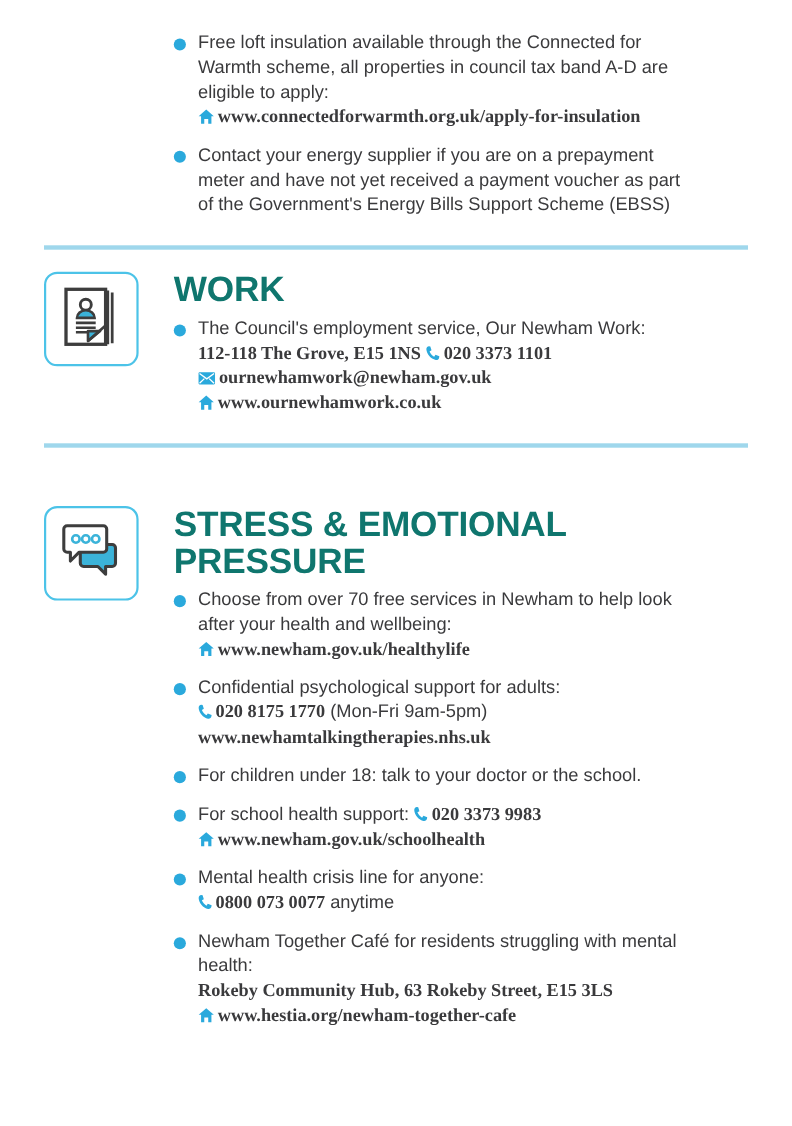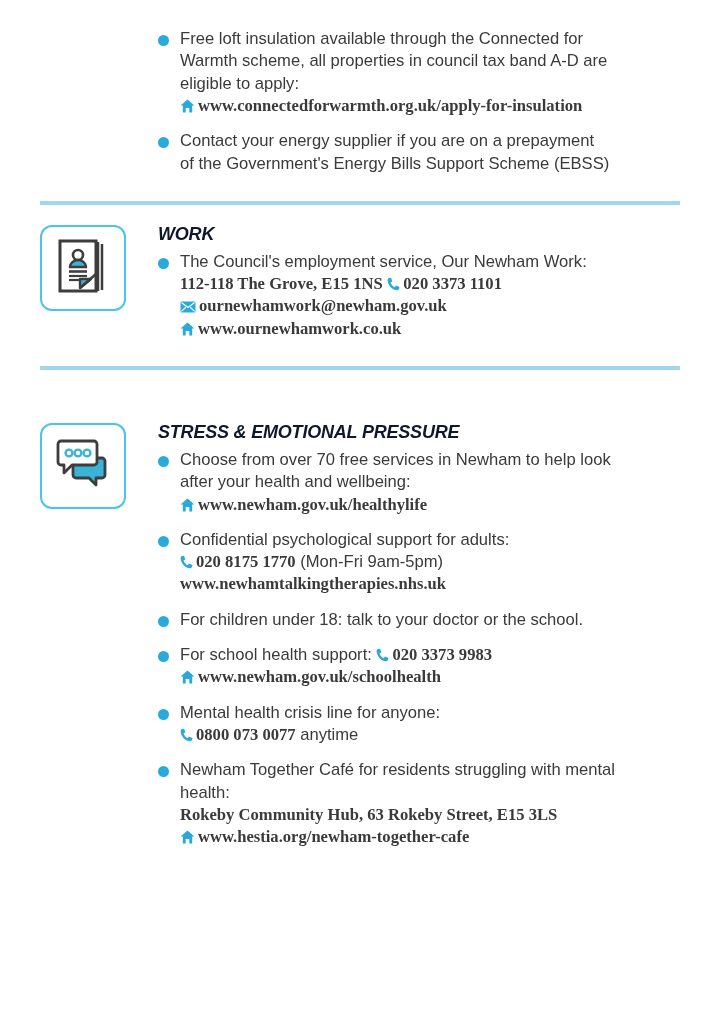--- a/index.html
+++ b/index.html
@@ -62,28 +62,27 @@
   }
 
   
   .cont-block {
     padding: 28px 40px 0 158px;
     box-sizing: border-box;
   }
 
   
   .sect-title {
-    color: #0f172a;
-    font-size: 18px;
+    color: #0f766e;
+    font-size: 32px;
     font-weight: bold;
     letter-spacing: -0.2px;
     line-height: 1.05;
     margin: 4px 0 7px 0;
     font-family: "Liberation Sans", sans-serif;
-    font-style: italic;
   }
 
   
   ul.bullets {
     list-style: none;
     margin: 0;
     padding: 0;
   }
   ul.bullets > li {
     position: relative;
@@ -131,20 +130,21 @@
           <span class="line"><span>Free loft insulation available through the Connected for</span></span>
           <span class="line"><span>Warmth scheme, all properties in council tax band A-D are</span></span>
           <span class="line"><span>eligible to apply:</span></span>
           <span class="line"><span class="ii"><svg width="15" height="14" viewBox="0 0 15 14">
                 <path d="M7.5 0.6 L14.4 6.6 L12.2 6.6 L12.2 13.4 L9.3 13.4 L9.3 9.1 L5.7 9.1 L5.7 13.4 L2.8 13.4 L2.8 6.6 L0.6 6.6 Z" fill="#2aa9dc"></path>
               </svg></span><span class="bold">www.connectedforwarmth.org.uk/apply-for-insulation</span></span>
         </li>
         <li>
           <span class="dot"></span>
           <span class="line"><span>Contact your energy supplier if you are on a prepayment</span></span>
+          <span class="line"><span>meter and have not yet received a payment voucher as part</span></span>
           <span class="line"><span>of the Government's Energy Bills Support Scheme (EBSS)</span></span>
         </li>
       </ul>
   </div>
 
   <div class="divider" style="margin-top:26px;"></div>
 
   <div class="section" style="padding-top:6px;">
     <div class="icon-col">
       <div class="icon-box">

